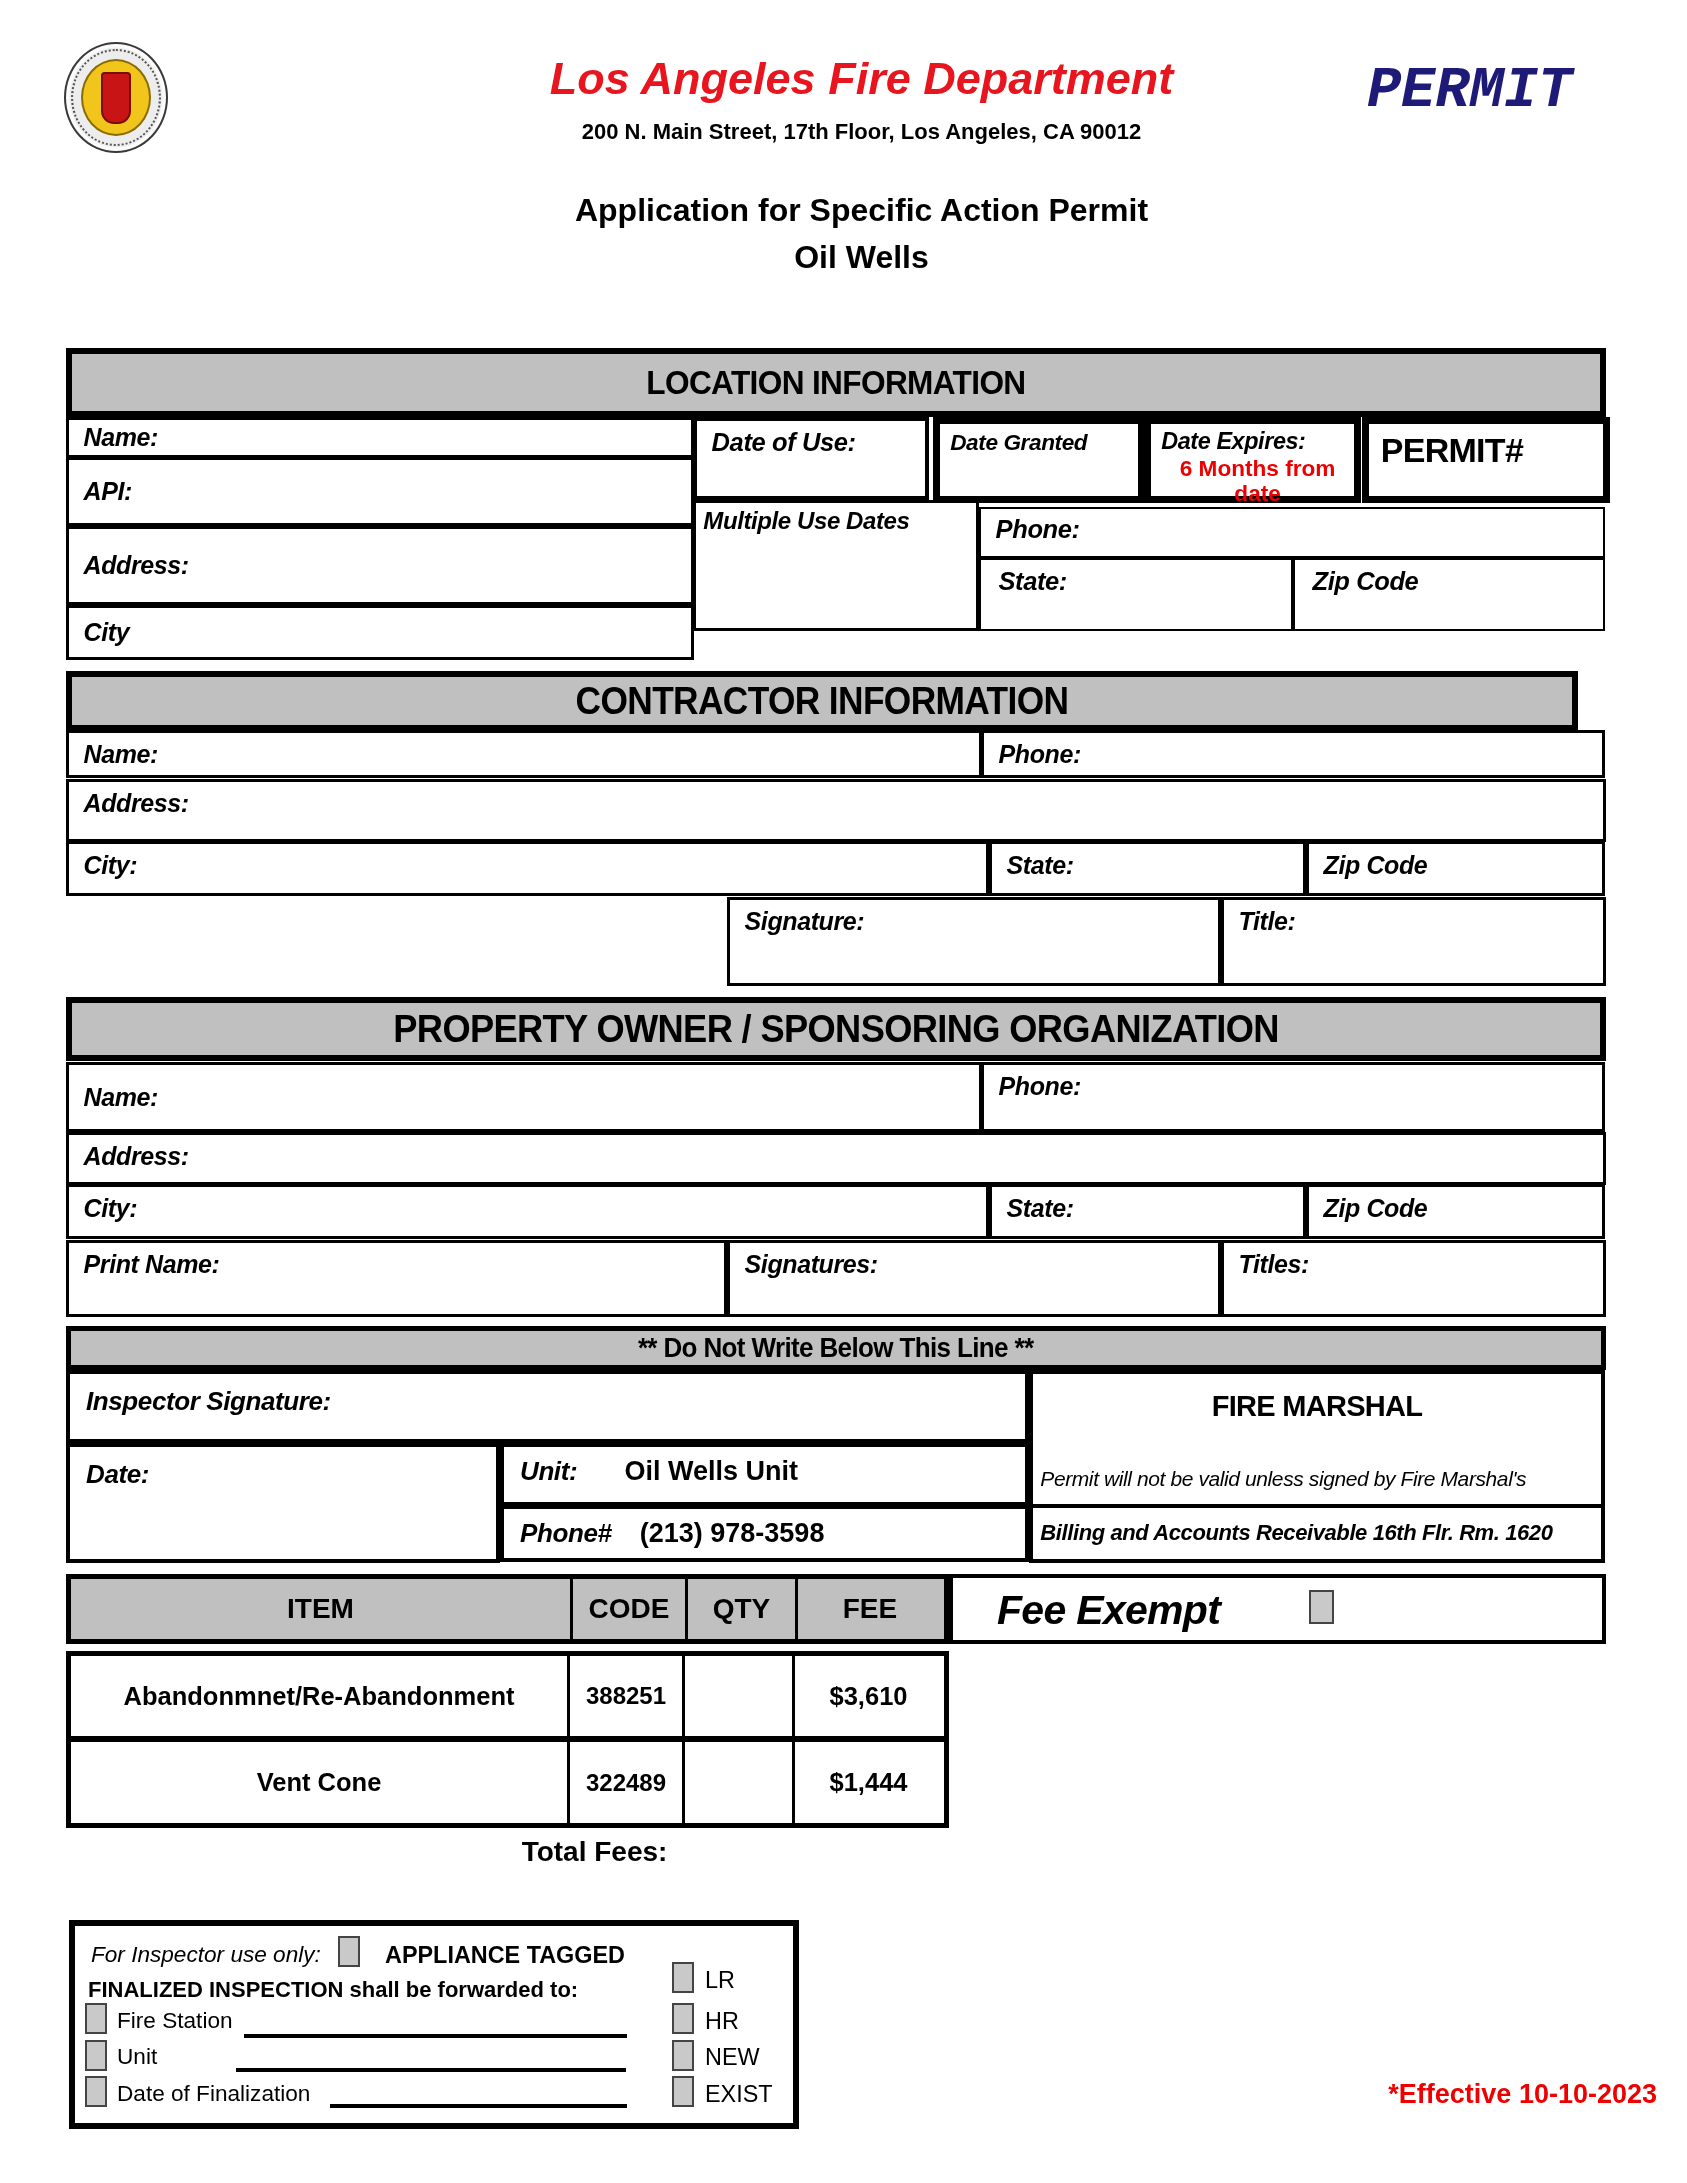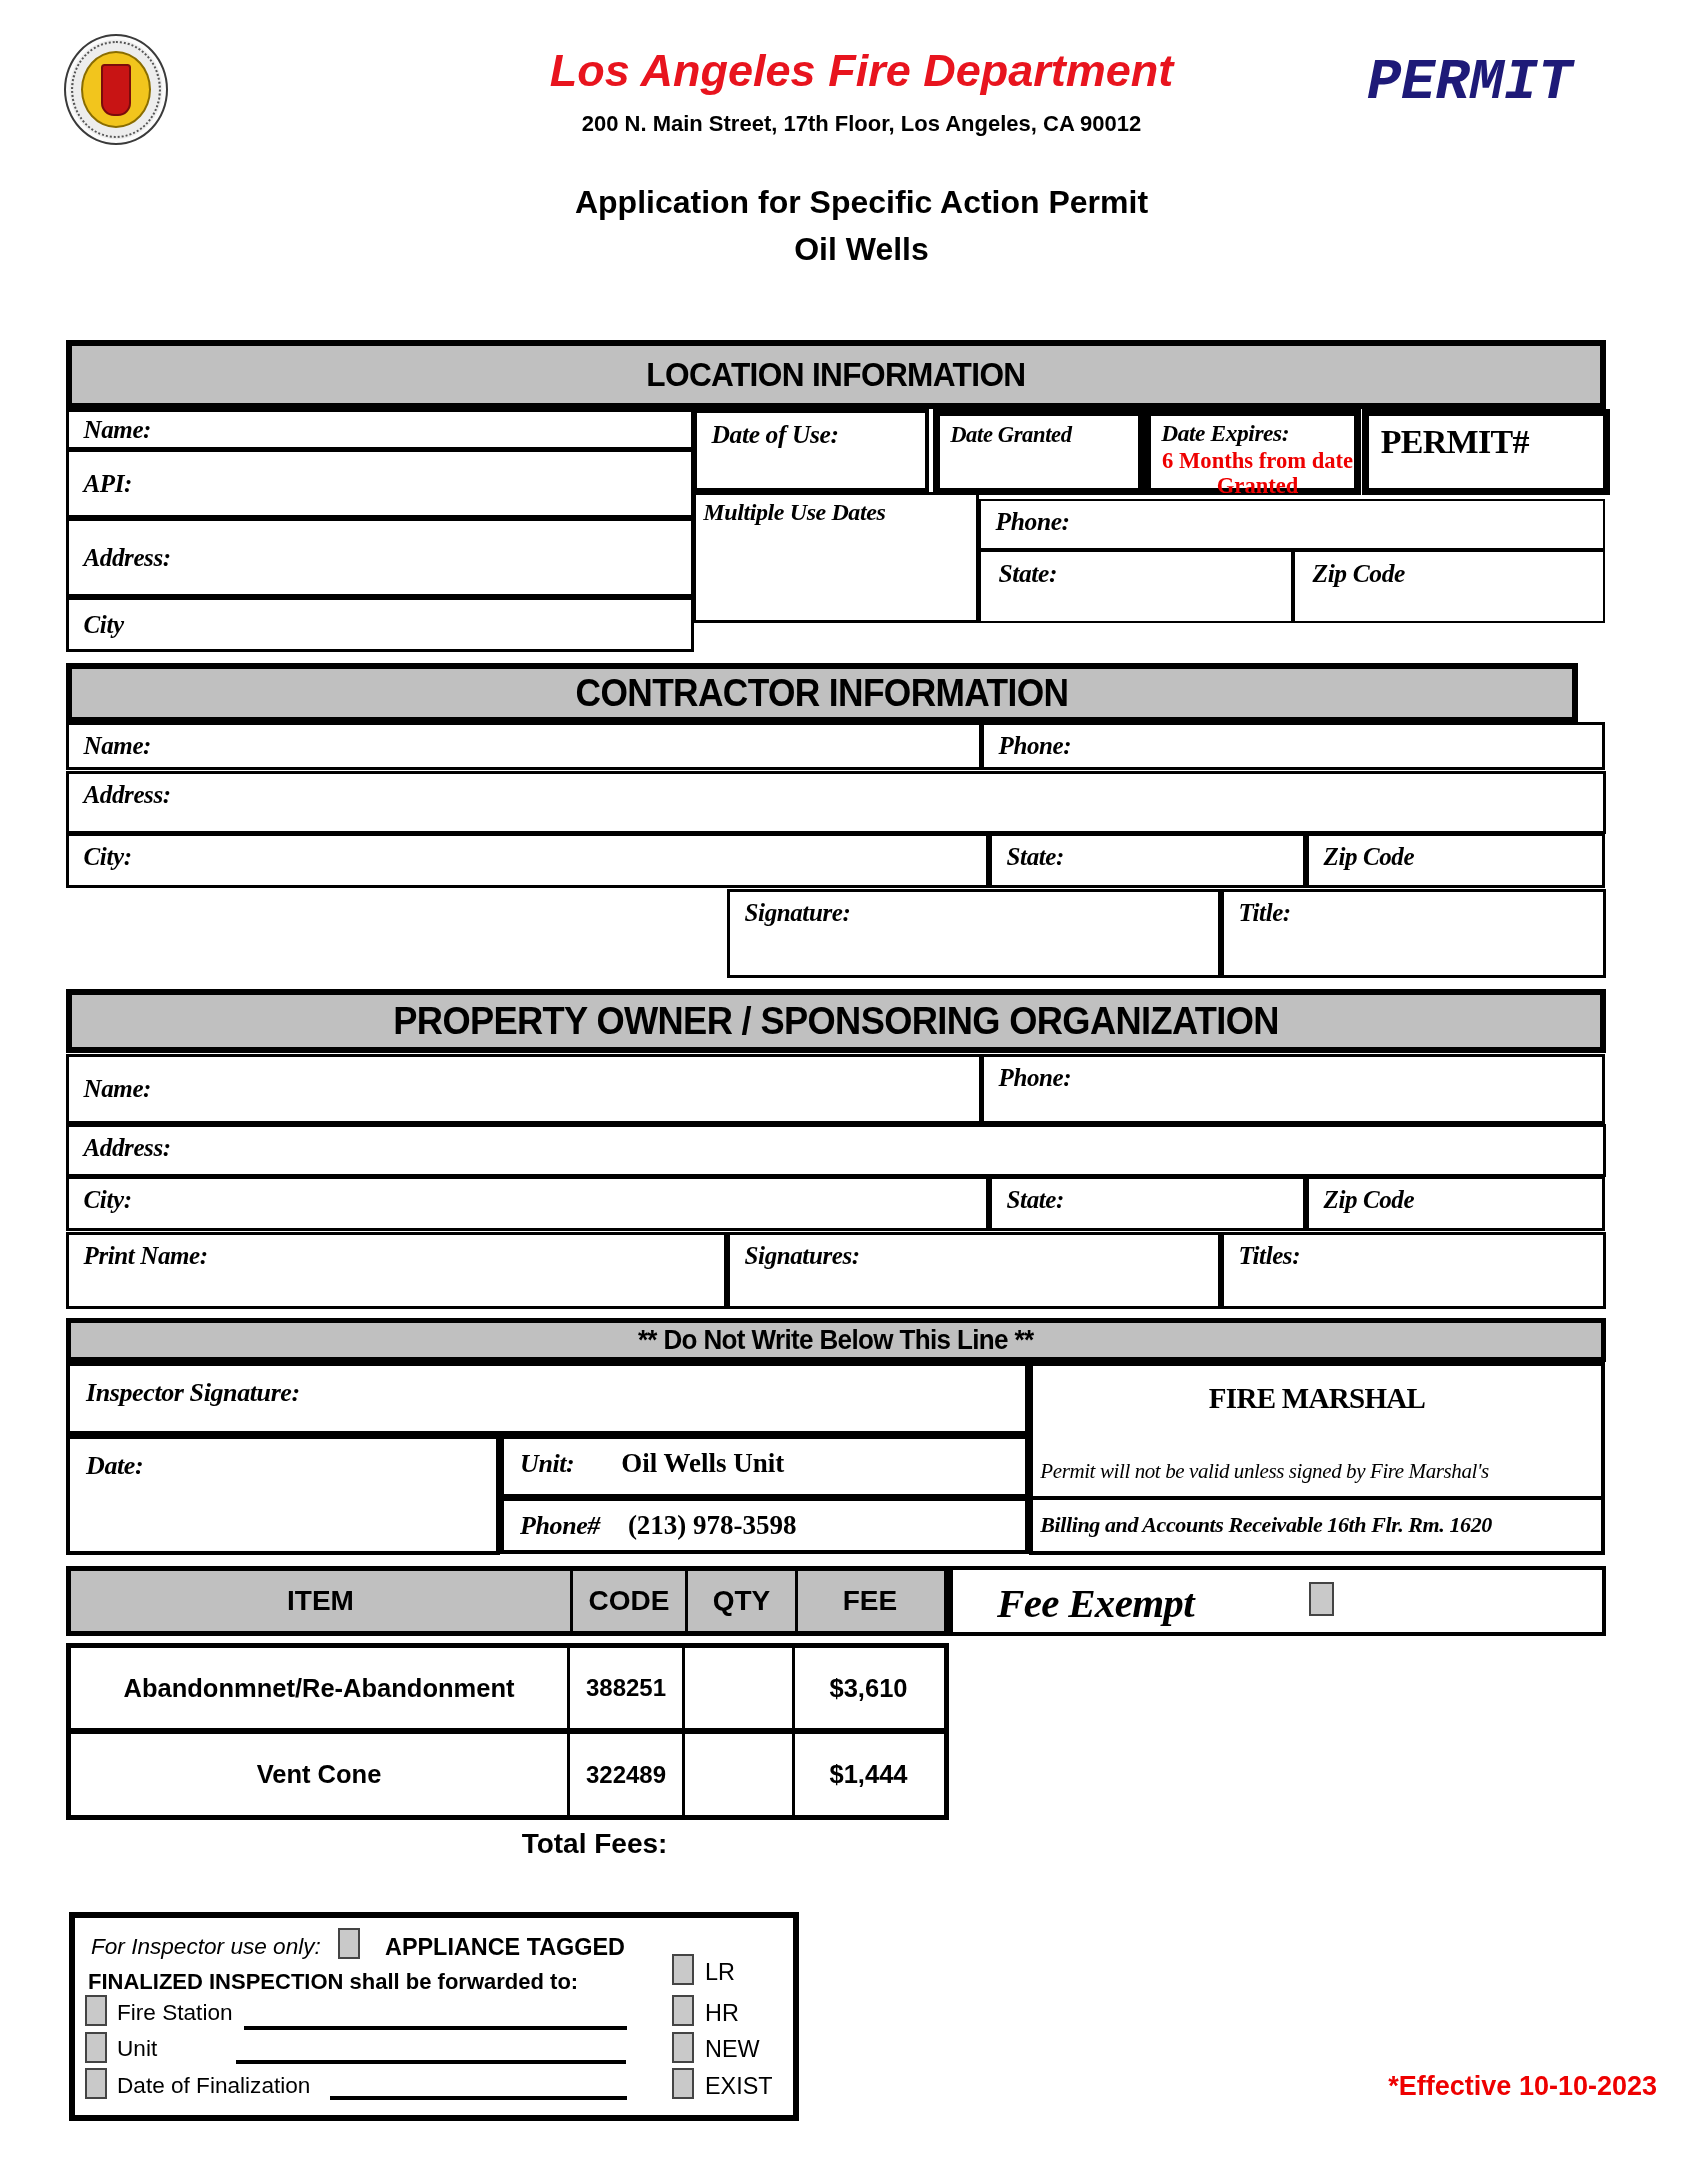--- a/index.html
+++ b/index.html
@@ -1,27 +1,27 @@
 <!DOCTYPE html>
 <html style="--red: #e8141e; --note_red: #ee0000; --navy: #1e1a78; --bar_gray: #c0c0c0; --checkbox_fill: #c9c9c9;font-size:11.7px"><head>
 <meta charset="utf-8">
 <style>
   html,body{margin:0;padding:0;background:#ffffff;}
   #page{
     position:relative;width:1687px;height:2183px;background:#ffffff;
     font-family:"Liberation Sans", sans-serif;color:#000;overflow:hidden;
   }
-  .abs{position:absolute;box-sizing:border-box;}
+  .abs{position:absolute;box-sizing:border-box;margin-top:8px;}
   .bar{
     background:var(--bar_gray,#c0c0c0);border:6.6px solid #000;
     display:flex;align-items:center;justify-content:center;font-weight:bold;
     letter-spacing:-0.7px;
   }
   .cond{transform:scaleX(.93);transform-origin:center;white-space:nowrap;}
-  .box{border:3.6px solid #000;background:#fff;font-family:Liberation Serif, serif;}
+  .box{border:3.6px solid #000;background:#fff;}
   .b4{border-width:2.9px;} .b6{border-width:4.4px;} .b10{border-width:7.3px;}
   .lbl{font-weight:bold;font-style:italic;letter-spacing:-0.4px;}
   .padlbl{padding:7.3px 0 0 14.6px;}
   .vmid{display:flex;align-items:center;padding-top:0;padding-left:14.6px;}
   .cb{position:absolute;box-sizing:border-box;background:#c9c9c9;border:2.2px solid #444;}
   .uline{position:absolute;background:#000;height:3.6px;}
   .red{color:var(--red,#e8141e);}
   .notered{color:var(--note_red,#ee0000);}
   .navy{color:var(--navy,#1e1a78);}
   .cell{display:flex;align-items:center;justify-content:center;font-weight:bold;box-sizing:border-box;height:100%;}

